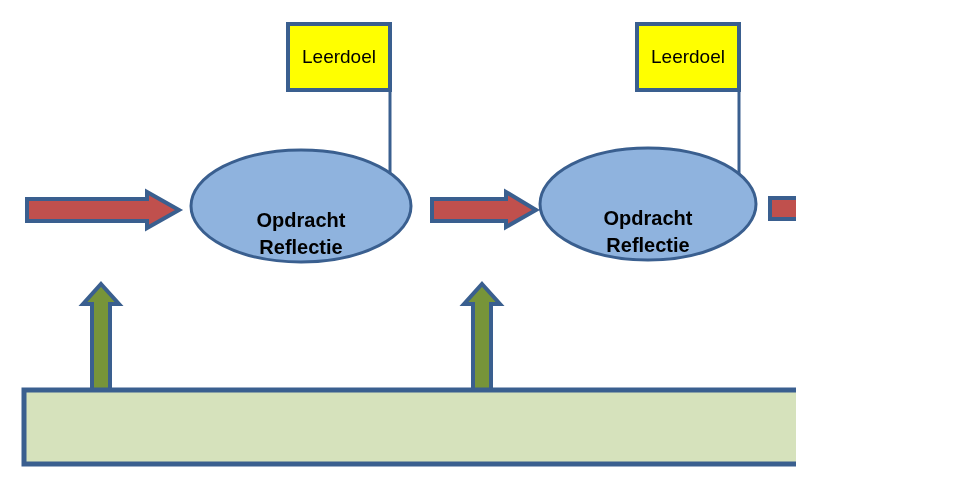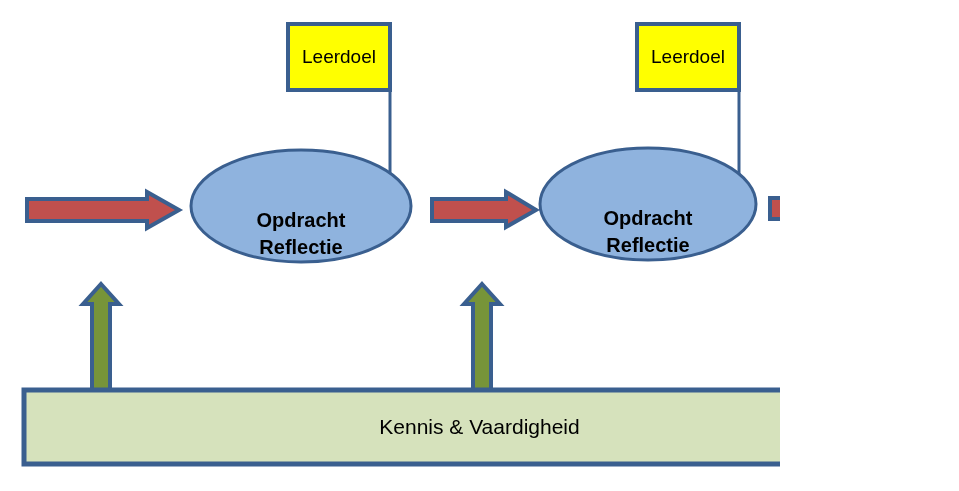--- a/index.html
+++ b/index.html
@@ -9,20 +9,21 @@
   }
   body {
     font-family: "Liberation Sans", sans-serif;
   }
   #diagram-canvas {
     position: relative;
     width: 780px;
     height: 491px;
     background: #ffffff;
     overflow: hidden;
+    padding-left: 16px;
   }
   #diagram-svg {
     position: absolute;
     left: 0;
     top: 0;
     width: 959px;
     height: 491px;
   }
   .node-label {
     position: absolute;
@@ -94,15 +95,14 @@
   <div class="node-label ellipse-label" style="left:191px; top:150px; width:220px; height:112px; flex-direction:column;">
     <span>Opdracht</span>
     <span>Reflectie</span>
   </div>
 
   <div class="node-label ellipse-label" style="left:540px; top:148px; width:216px; height:112px; flex-direction:column;">
     <span>Opdracht</span>
     <span>Reflectie</span>
   </div>
 
-  <div class="node-label base-label" style="left:24px; top:390px; width:911px; height:74px;">Kennis &amp; Vaardigheid</div>
 
 </div>
 
 </body></html>

